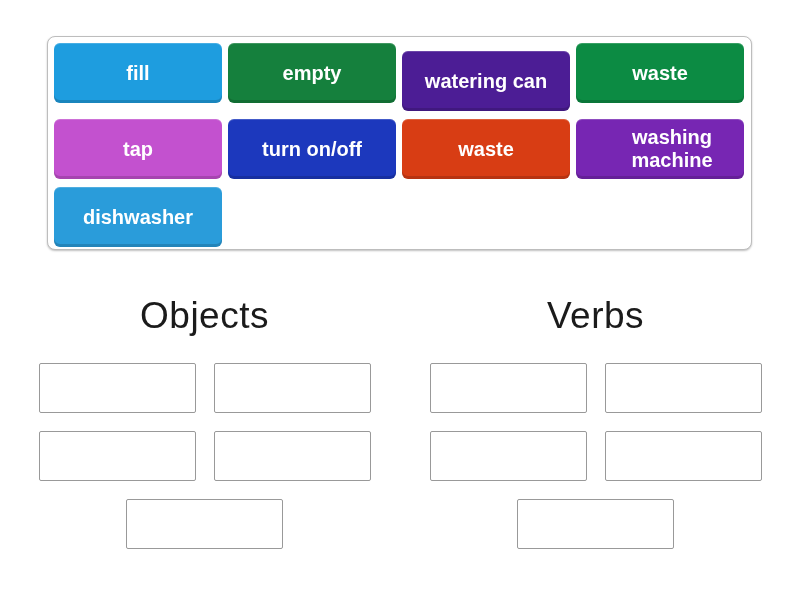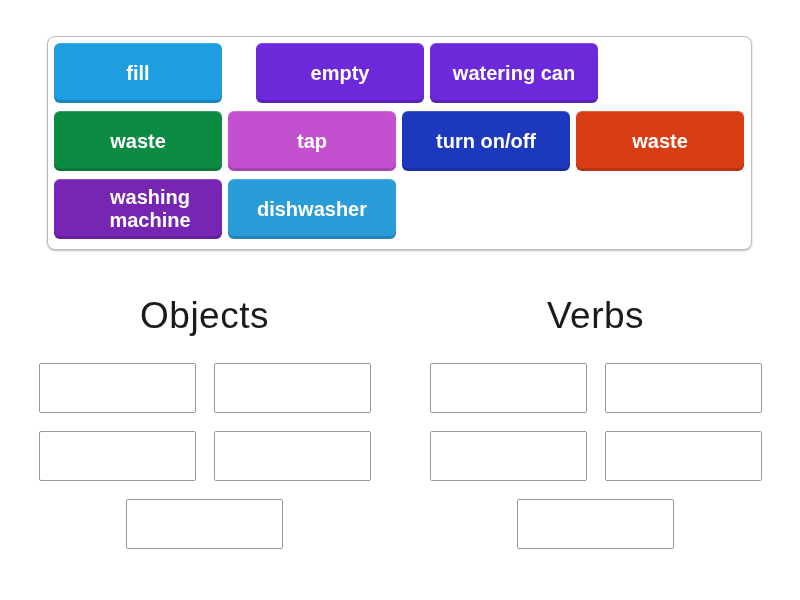--- a/index.html
+++ b/index.html
@@ -85,22 +85,22 @@
     border-radius: 2px;
   }
 </style>
 </head>
 <body>
 
 <div class="stage">
 
   <div class="tray" id="tray">
       <div class="tile" style="background: rgb(30, 157, 223);">fill</div>
-      <div class="tile" style="background: #6d28d9; margin-left: 28px;">empty</div>
-      <div class="tile" style="background: #6d28d9;">watering can</div>
+      <div class="tile" style="background: #15803d;">empty</div>
+      <div class="tile" style="background: #4c1d95; margin-top: 8px;">watering can</div>
       <div class="tile" style="background: rgb(12, 139, 67);">waste</div>
       <div class="tile" style="background: rgb(195, 81, 207);">tap</div>
       <div class="tile" style="background: rgb(28, 56, 189);">turn on/off</div>
       <div class="tile" style="background: rgb(216, 61, 20);">waste</div>
       <div class="tile" style="background: rgb(119, 38, 179); padding-left: 36px;">washing machine</div>
       <div class="tile" style="background: rgb(42, 156, 218); text-align: right;">dishwasher</div>
     </div>
 
   <div class="group group-left" id="group-0">
     <div class="group-title">Objects</div>

